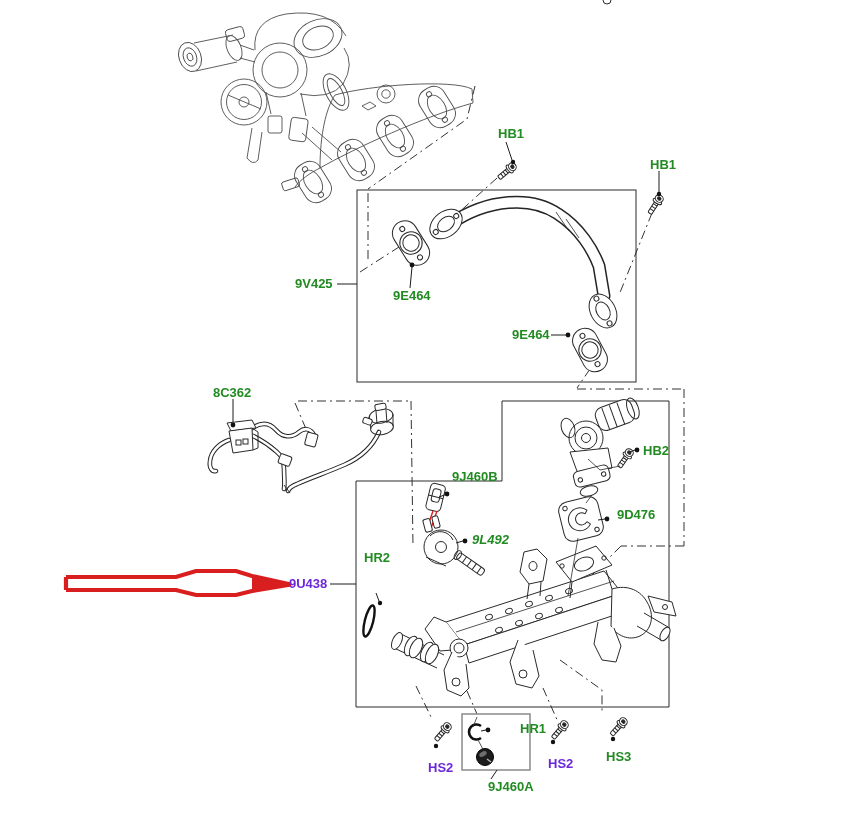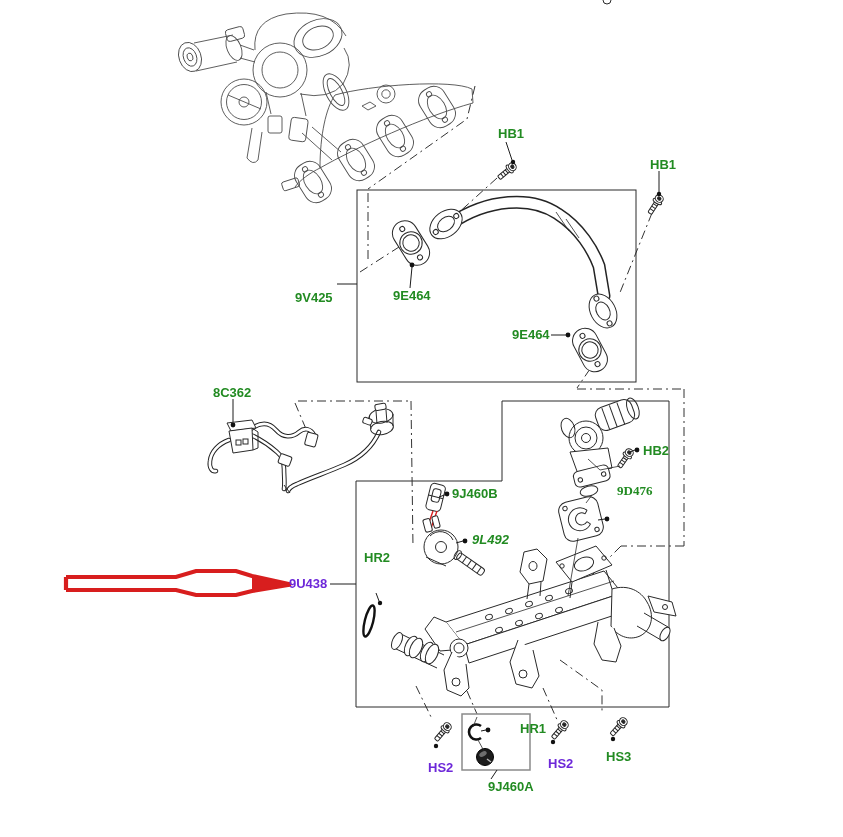--- a/index.html
+++ b/index.html
@@ -364,27 +364,27 @@
     <path d="M66,590 L176,590 L196,595 L236,595 L252,591 L291,584.5"></path>
     <line x1="66" y1="577" x2="66" y2="590"></line>
     <path d="M252,576 L291,584.5 L252,591 Z" fill="#d81e1e" stroke="none"></path>
   </g>
 
 </svg>
 
 <div id="labels">
       <span class="callout green" style="left: 498px; top: 127px;">HB1</span>
       <span class="callout green" style="left: 650px; top: 158px;">HB1</span>
-      <span class="callout green" style="left: 295px; top: 291px;">9V425</span>
+      <span class="callout green" style="left: 295px; top: 277px;">9V425</span>
       <span class="callout green" style="left: 393px; top: 289px;">9E464</span>
       <span class="callout green" style="left: 512px; top: 328px;">9E464</span>
       <span class="callout green" style="left: 213px; top: 386px; text-align: center;">8C362</span>
-      <span class="callout green" style="left: 452px; top: 487px;">9J460B</span>
+      <span class="callout green" style="left: 452px; top: 470px;">9J460B</span>
       <span class="callout green" style="left: 643px; top: 444px;">HB2</span>
-      <span class="callout green" style="left: 617px; top: 484px; font-family: Liberation Serif, serif;">9D476</span>
+      <span class="callout green" style="left: 617px; top: 508px;">9D476</span>
       <span class="callout green" style="left: 472px; top: 533px; font-style: italic;">9L492</span>
       <span class="callout blue" style="left: 289px; top: 577px;">9U438</span>
       <span class="callout green" style="left: 364px; top: 551px;">HR2</span>
       <span class="callout green" style="left: 492px; top: 722px; padding-left: 28px;">HR1</span>
       <span class="callout blue" style="left: 428px; top: 761px;">HS2</span>
       <span class="callout green" style="left: 472px; top: 780px; margin-left: 16px;">9J460A</span>
       <span class="callout blue" style="left: 548px; top: 757px;">HS2</span>
       <span class="callout green" style="left: 606px; top: 750px;">HS3</span>
     </div>
 

